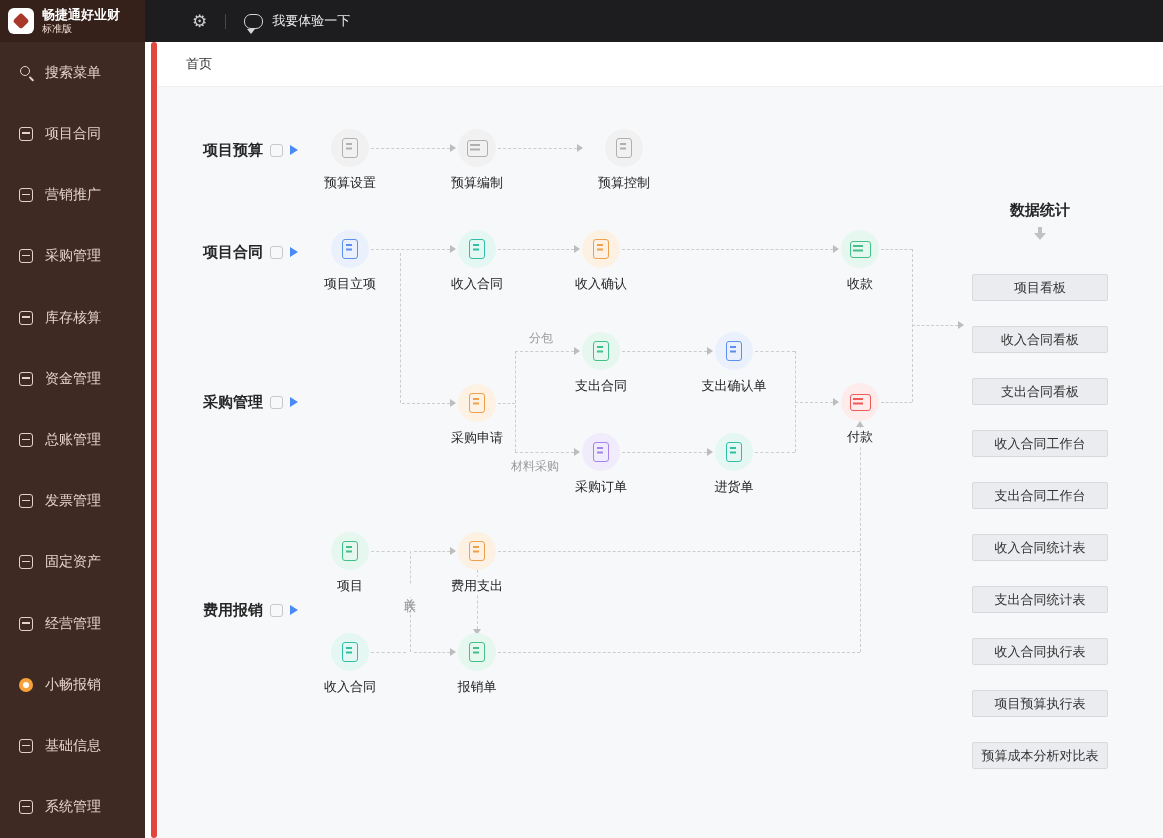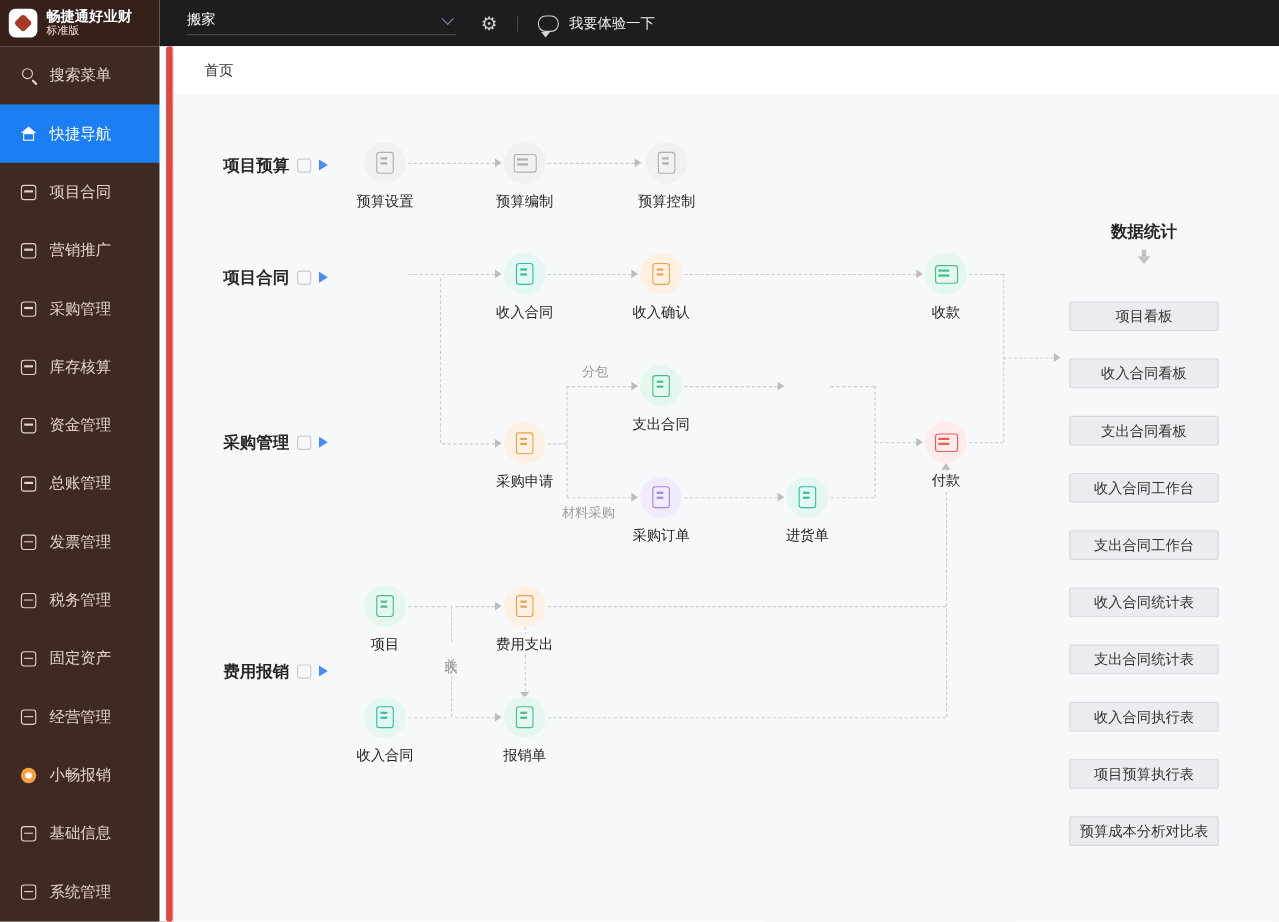--- a/index.html
+++ b/index.html
@@ -111,45 +111,35 @@
 
   <div class="logo">
     <div class="logo-mark"></div>
     <div>
       <div class="logo-title">畅捷通好业财</div>
       <div class="logo-sub">标准版</div>
     </div>
   </div>
 
   <header class="topbar">
-    <div class="searchbox">
-      <input class="search-input" value="搬家" style="">
-      <span class="chev"></span>
-    </div>
     <span class="icon-gear"></span>
     <span class="vdiv"></span>
     <div class="exp">
       <span class="icon-chat"></span>
       <span>我要体验一下</span>
     </div>
   </header>
 
   <aside class="sidebar">
     <div class="sitem">
         <span class="sicon">
           <span class="icon-search"></span>
         </span>
         <span>搜索菜单</span>
       </div>
-    <div class="sitem active">
-        <span class="sicon">
-          <span class="icon-home"></span>
-        </span>
-        <span>快捷导航</span>
-      </div>
     <div class="sitem">
         <span class="sicon">
           <span class="icon-sq"></span>
         </span>
         <span>项目合同</span>
       </div>
     <div class="sitem">
         <span class="sicon">
           <span class="icon-sq"></span>
         </span>
@@ -177,26 +167,20 @@
         <span class="sicon">
           <span class="icon-sq"></span>
         </span>
         <span>总账管理</span>
       </div>
     <div class="sitem">
         <span class="sicon">
           <span class="icon-sq"></span>
         </span>
         <span>发票管理</span>
-      </div>
-    <div class="sitem">
-        <span class="sicon">
-          <span class="icon-sq"></span>
-        </span>
-        <span>税务管理</span>
       </div>
     <div class="sitem">
         <span class="sicon">
           <span class="icon-sq"></span>
         </span>
         <span>固定资产</span>
       </div>
     <div class="sitem">
         <span class="sicon">
           <span class="icon-sq"></span>
@@ -314,27 +298,33 @@
             <span class="icon-doc"></span>
           </span>
         <div class="nlabel">预算设置</div>
       </div>
       <div class="node c-gray" style="left:279px;top:42px">
         <span class="circ">
             <span class="icon-card"></span>
           </span>
         <div class="nlabel">预算编制</div>
       </div>
-      <div class="node c-gray" style="left:408px;top:42px">
+      <div class="node c-gray" style="left:426px;top:42px">
         <span class="circ">
             <span class="icon-doc"></span>
           </span>
         <div class="nlabel">预算控制</div>
       </div>
 
+      <div class="node c-blue" style="left:152px;top:143px">
+        <span class="circ">
+            <span class="icon-doc"></span>
+          </span>
+        <div class="nlabel">项目立项</div>
+      </div>
       <div class="node c-teal" style="left:279px;top:143px">
         <span class="circ">
             <span class="icon-doc"></span>
           </span>
         <div class="nlabel">收入合同</div>
       </div>
       <div class="node c-orange" style="left:403px;top:143px">
         <span class="circ">
             <span class="icon-doc"></span>
           </span>
@@ -351,20 +341,26 @@
         <span class="circ">
             <span class="icon-doc"></span>
           </span>
         <div class="nlabel">支出合同</div>
       </div>
       <div class="node c-orange" style="left:279px;top:297px">
         <span class="circ">
             <span class="icon-doc"></span>
           </span>
         <div class="nlabel">采购申请</div>
+      </div>
+      <div class="node c-blue" style="left:536px;top:245px">
+        <span class="circ">
+            <span class="icon-doc"></span>
+          </span>
+        <div class="nlabel">支出确认单</div>
       </div>
       <div class="node c-red" style="left:662px;top:296px">
         <span class="circ">
             <span class="icon-card"></span>
           </span>
         <div class="nlabel">付款</div>
       </div>
       <div class="node c-purple" style="left:403px;top:346px">
         <span class="circ">
             <span class="icon-doc"></span>

